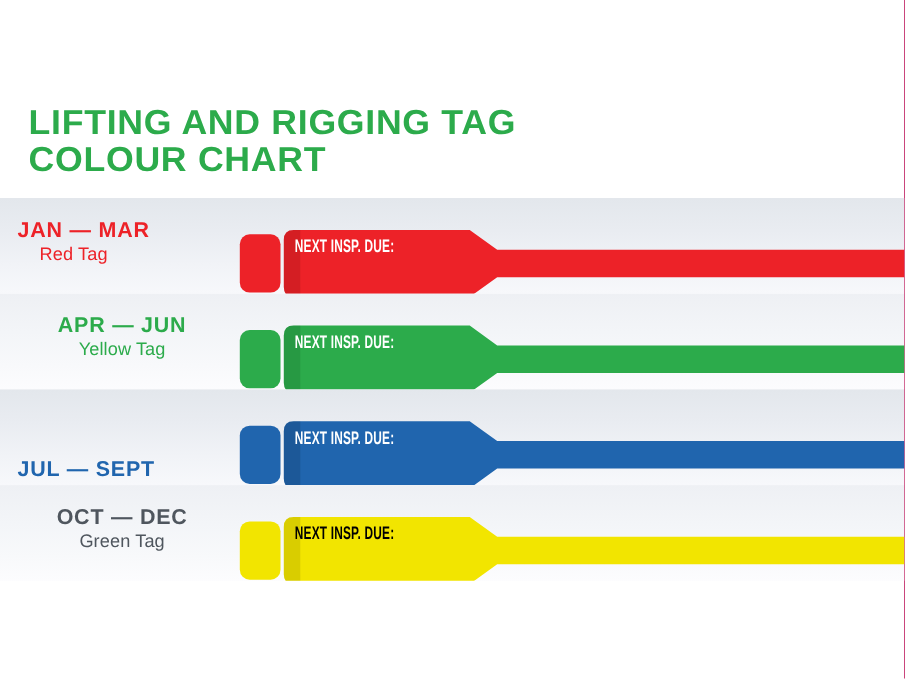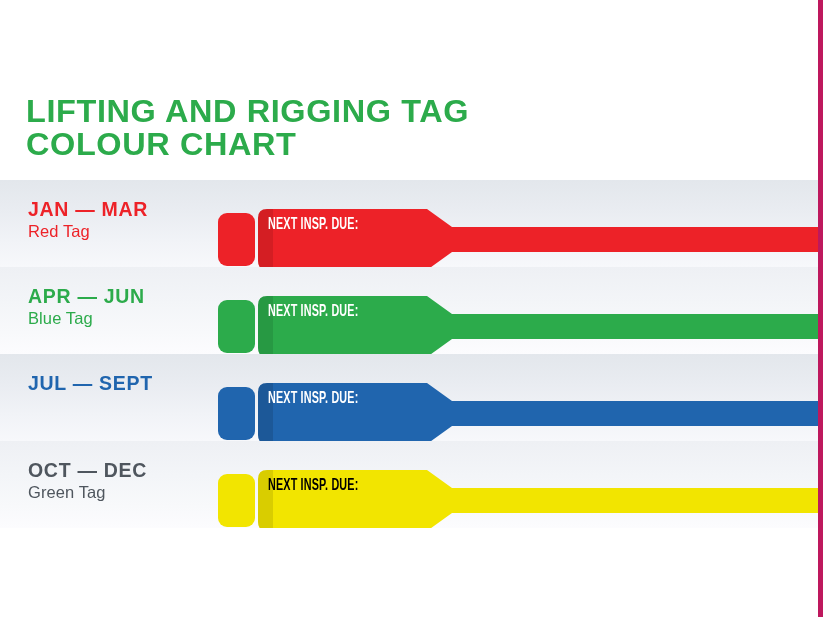--- a/index.html
+++ b/index.html
@@ -11,21 +11,21 @@
     font-family: "Liberation Sans", sans-serif;
     -webkit-font-smoothing: antialiased;
   }
 
   #page {
     position: relative;
     width: 823px;
     height: 617px;
     overflow: hidden;
     background: #ffffff;
-    border-right: 5px solid #be185d;
+    border-right: 1px solid #be185d;
     box-sizing: border-box;
   }
 
   
   #title-block {
     position: absolute;
     left: 26px;
     top: 96px;
     width: 620px;
   }
@@ -50,26 +50,27 @@
     left: 0;
     width: 823px;
     height: 87px;
     overflow: hidden;
   }
   .row-band.shade-a {
     background: linear-gradient(to bottom, #e3e7ec 0%, #e9ecf1 34%, #f1f3f7 70%, #f7f8fb 100%);
   }
   .row-band.shade-b {
     background: linear-gradient(to bottom, #eef0f4 0%, #f3f5f8 40%, #f8f9fb 75%, #fcfcfe 100%);
+    text-align: center;
   }
 
   
   .row-labels {
     position: absolute;
-    left: 28px;
+    left: 16px;
     top: 18px;
     width: 190px;
   }
   .quarter-label {
     display: block;
     font-family: "Liberation Sans", sans-serif;
     font-weight: bold;
     font-size: 19.5px;
     line-height: 22px;
     letter-spacing: 0.7px;
@@ -120,50 +121,50 @@
 <div id="page">
 
   <div id="title-block">
     <span class="title-line">LIFTING AND RIGGING TAG</span>
     <span class="title-line second">COLOUR CHART</span>
   </div>
 
   <div class="row-band shade-a" style="top:180px;">
     <div class="row-labels">
       <span class="quarter-label" style="color:#ED2228;">JAN — MAR</span>
-      <span class="tag-sublabel" style="color:#ED2228;">Red Tag</span>
+      <span class="tag-sublabel" style="color:#ED2228;margin-left:20px;">Red Tag</span>
     </div>
     <div class="tag-graphic">
       <svg viewBox="0 0 607 87" preserveAspectRatio="none" aria-hidden="true">
         <rect x="2" y="17" width="37" height="53" rx="9" ry="9" fill="#ED2228"></rect>
         <path d="M42,22 Q42,13 51,13 L211,13 L236,31 L607,31 L607,56 L236,56 L211,74 L51,74 Q42,74 42,65 Z" fill="#ED2228"></path>
         <path d="M42,22 Q42,13 51,13 L57,13 L57,74 L51,74 Q42,74 42,65 Z" fill="#000000" opacity="0.10"></path>
       </svg>
       <span class="tag-text" style="color:#FFFFFF;">NEXT INSP. DUE:</span>
     </div>
   </div>
 
   <div class="row-band shade-b" style="top:267px;">
     <div class="row-labels">
       <span class="quarter-label" style="color:#2CAB4B;">APR — JUN</span>
-      <span class="tag-sublabel" style="color:#2CAB4B;">Blue Tag</span>
+      <span class="tag-sublabel" style="color:#2CAB4B;">Yellow Tag</span>
     </div>
     <div class="tag-graphic">
       <svg viewBox="0 0 607 87" preserveAspectRatio="none" aria-hidden="true">
         <rect x="2" y="17" width="37" height="53" rx="9" ry="9" fill="#2CAB4B"></rect>
         <path d="M42,22 Q42,13 51,13 L211,13 L236,31 L607,31 L607,56 L236,56 L211,74 L51,74 Q42,74 42,65 Z" fill="#2CAB4B"></path>
         <path d="M42,22 Q42,13 51,13 L57,13 L57,74 L51,74 Q42,74 42,65 Z" fill="#000000" opacity="0.10"></path>
       </svg>
       <span class="tag-text" style="color:#FFFFFF;">NEXT INSP. DUE:</span>
     </div>
   </div>
 
   <div class="row-band shade-a" style="top:354px;">
     <div class="row-labels">
-      <span class="quarter-label" style="color:#2065AE;">JUL  — SEPT</span>
+      <span class="quarter-label" style="color:#2065AE;margin-top:44px;">JUL  — SEPT</span>
     </div>
     <div class="tag-graphic">
       <svg viewBox="0 0 607 87" preserveAspectRatio="none" aria-hidden="true">
         <rect x="2" y="17" width="37" height="53" rx="9" ry="9" fill="#2065AE"></rect>
         <path d="M42,22 Q42,13 51,13 L211,13 L236,31 L607,31 L607,56 L236,56 L211,74 L51,74 Q42,74 42,65 Z" fill="#2065AE"></path>
         <path d="M42,22 Q42,13 51,13 L57,13 L57,74 L51,74 Q42,74 42,65 Z" fill="#000000" opacity="0.12"></path>
       </svg>
       <span class="tag-text" style="color:#FFFFFF;">NEXT INSP. DUE:</span>
     </div>
   </div>

